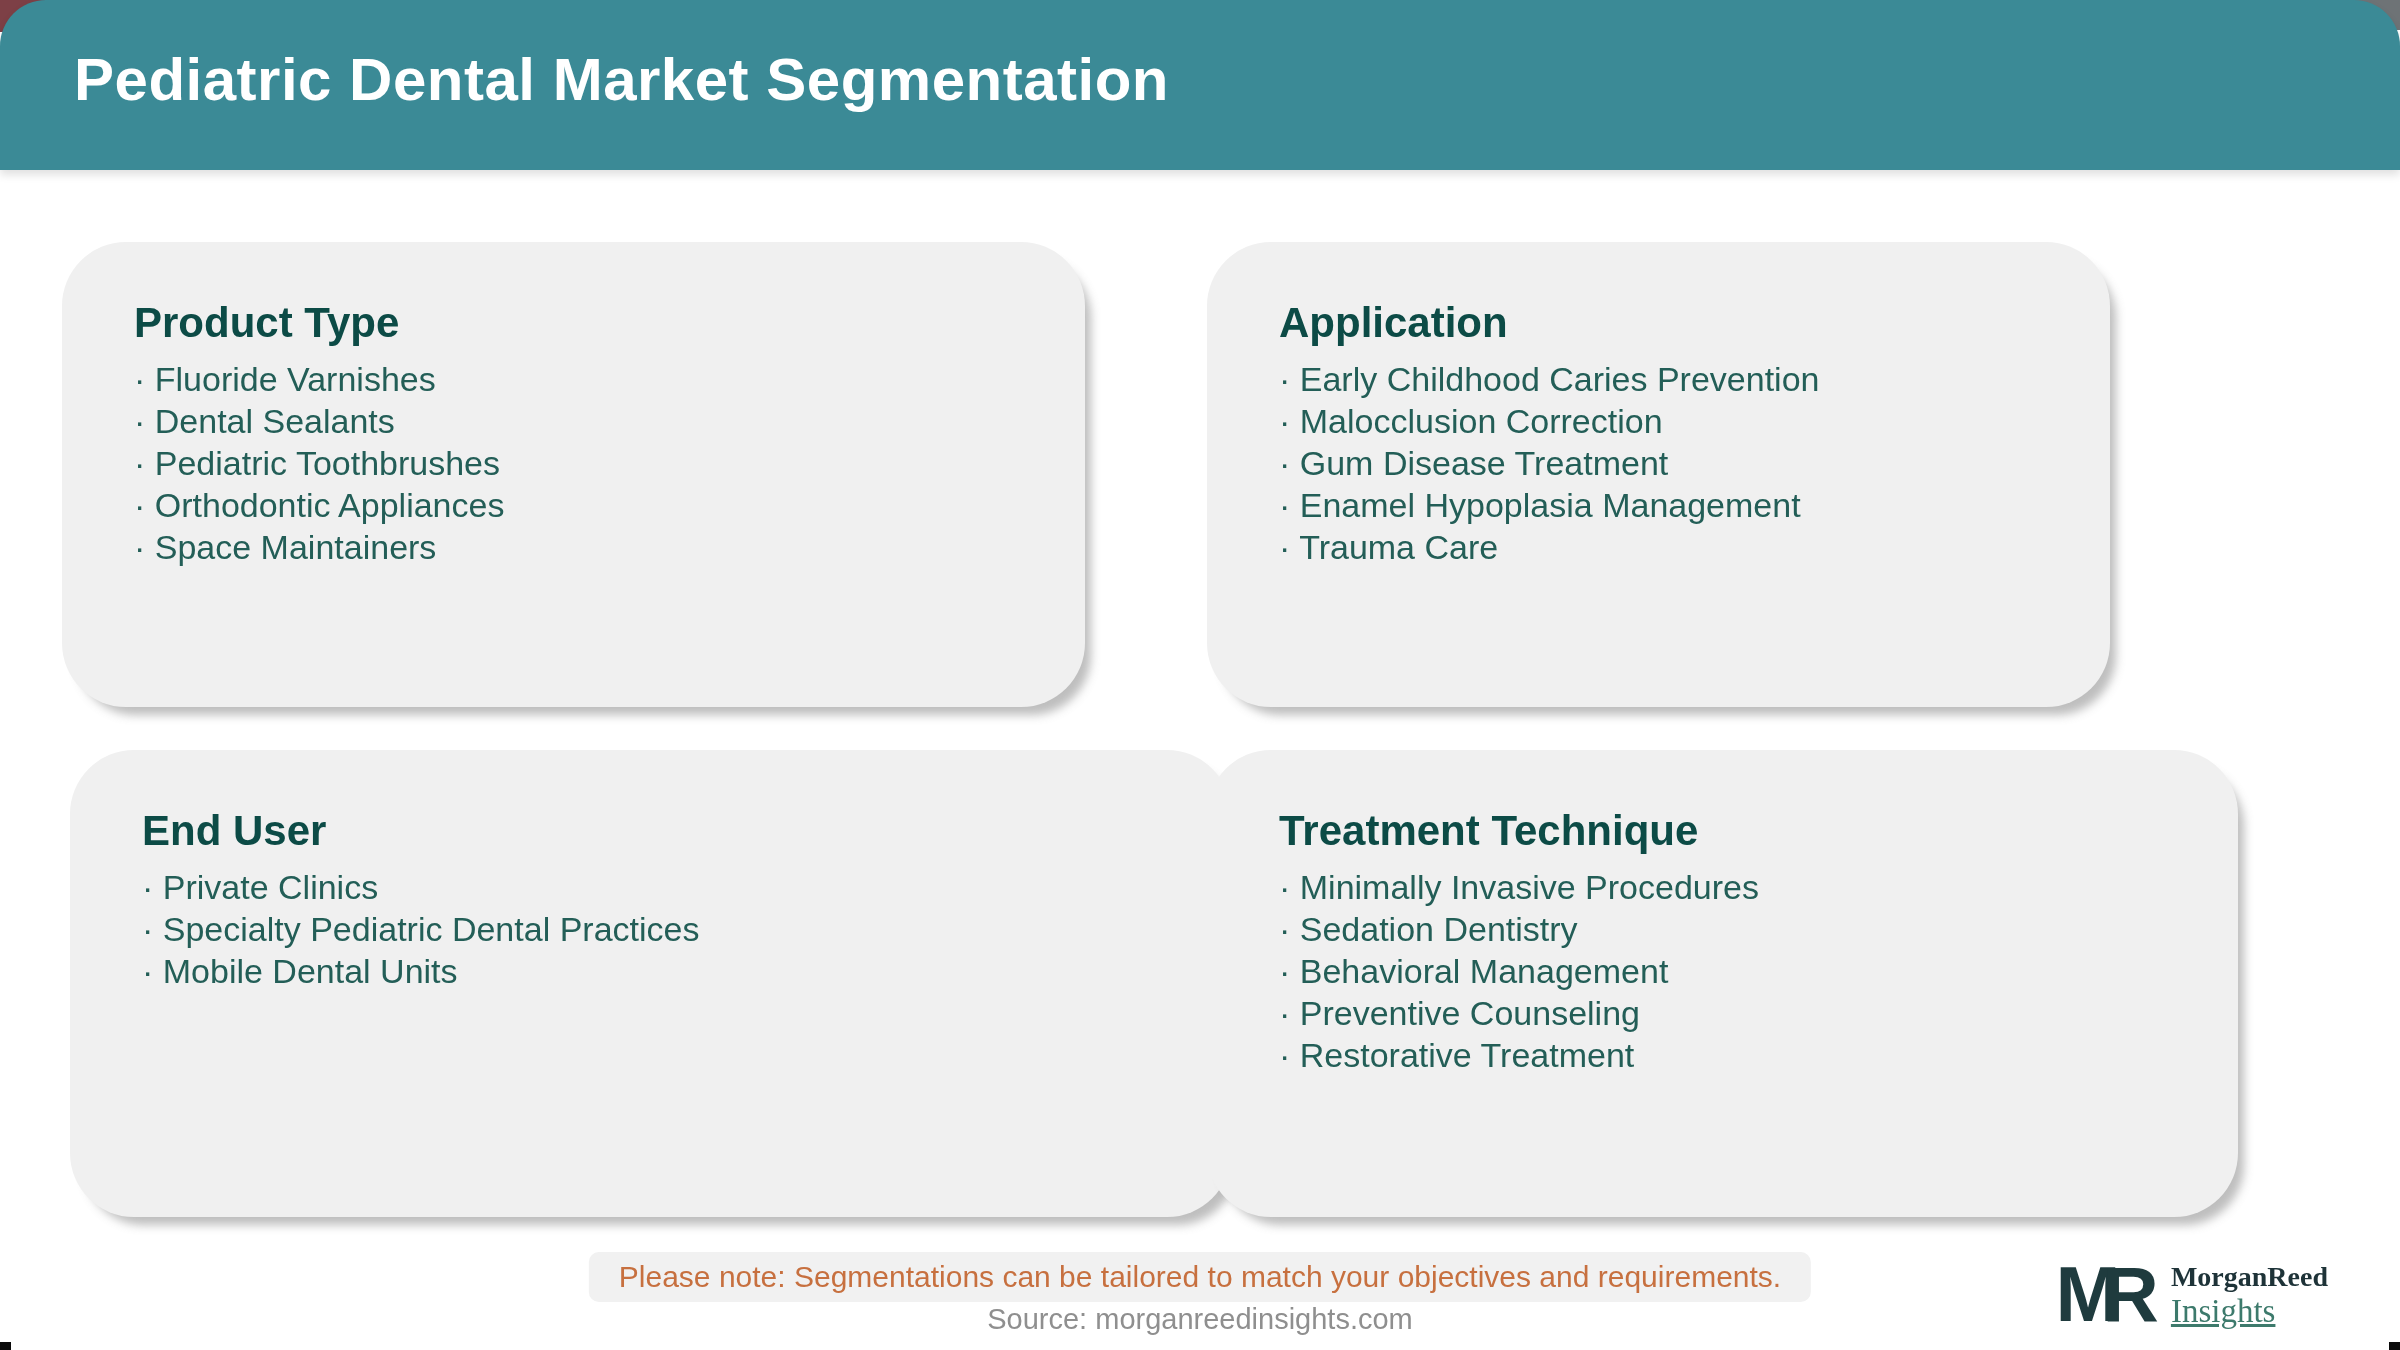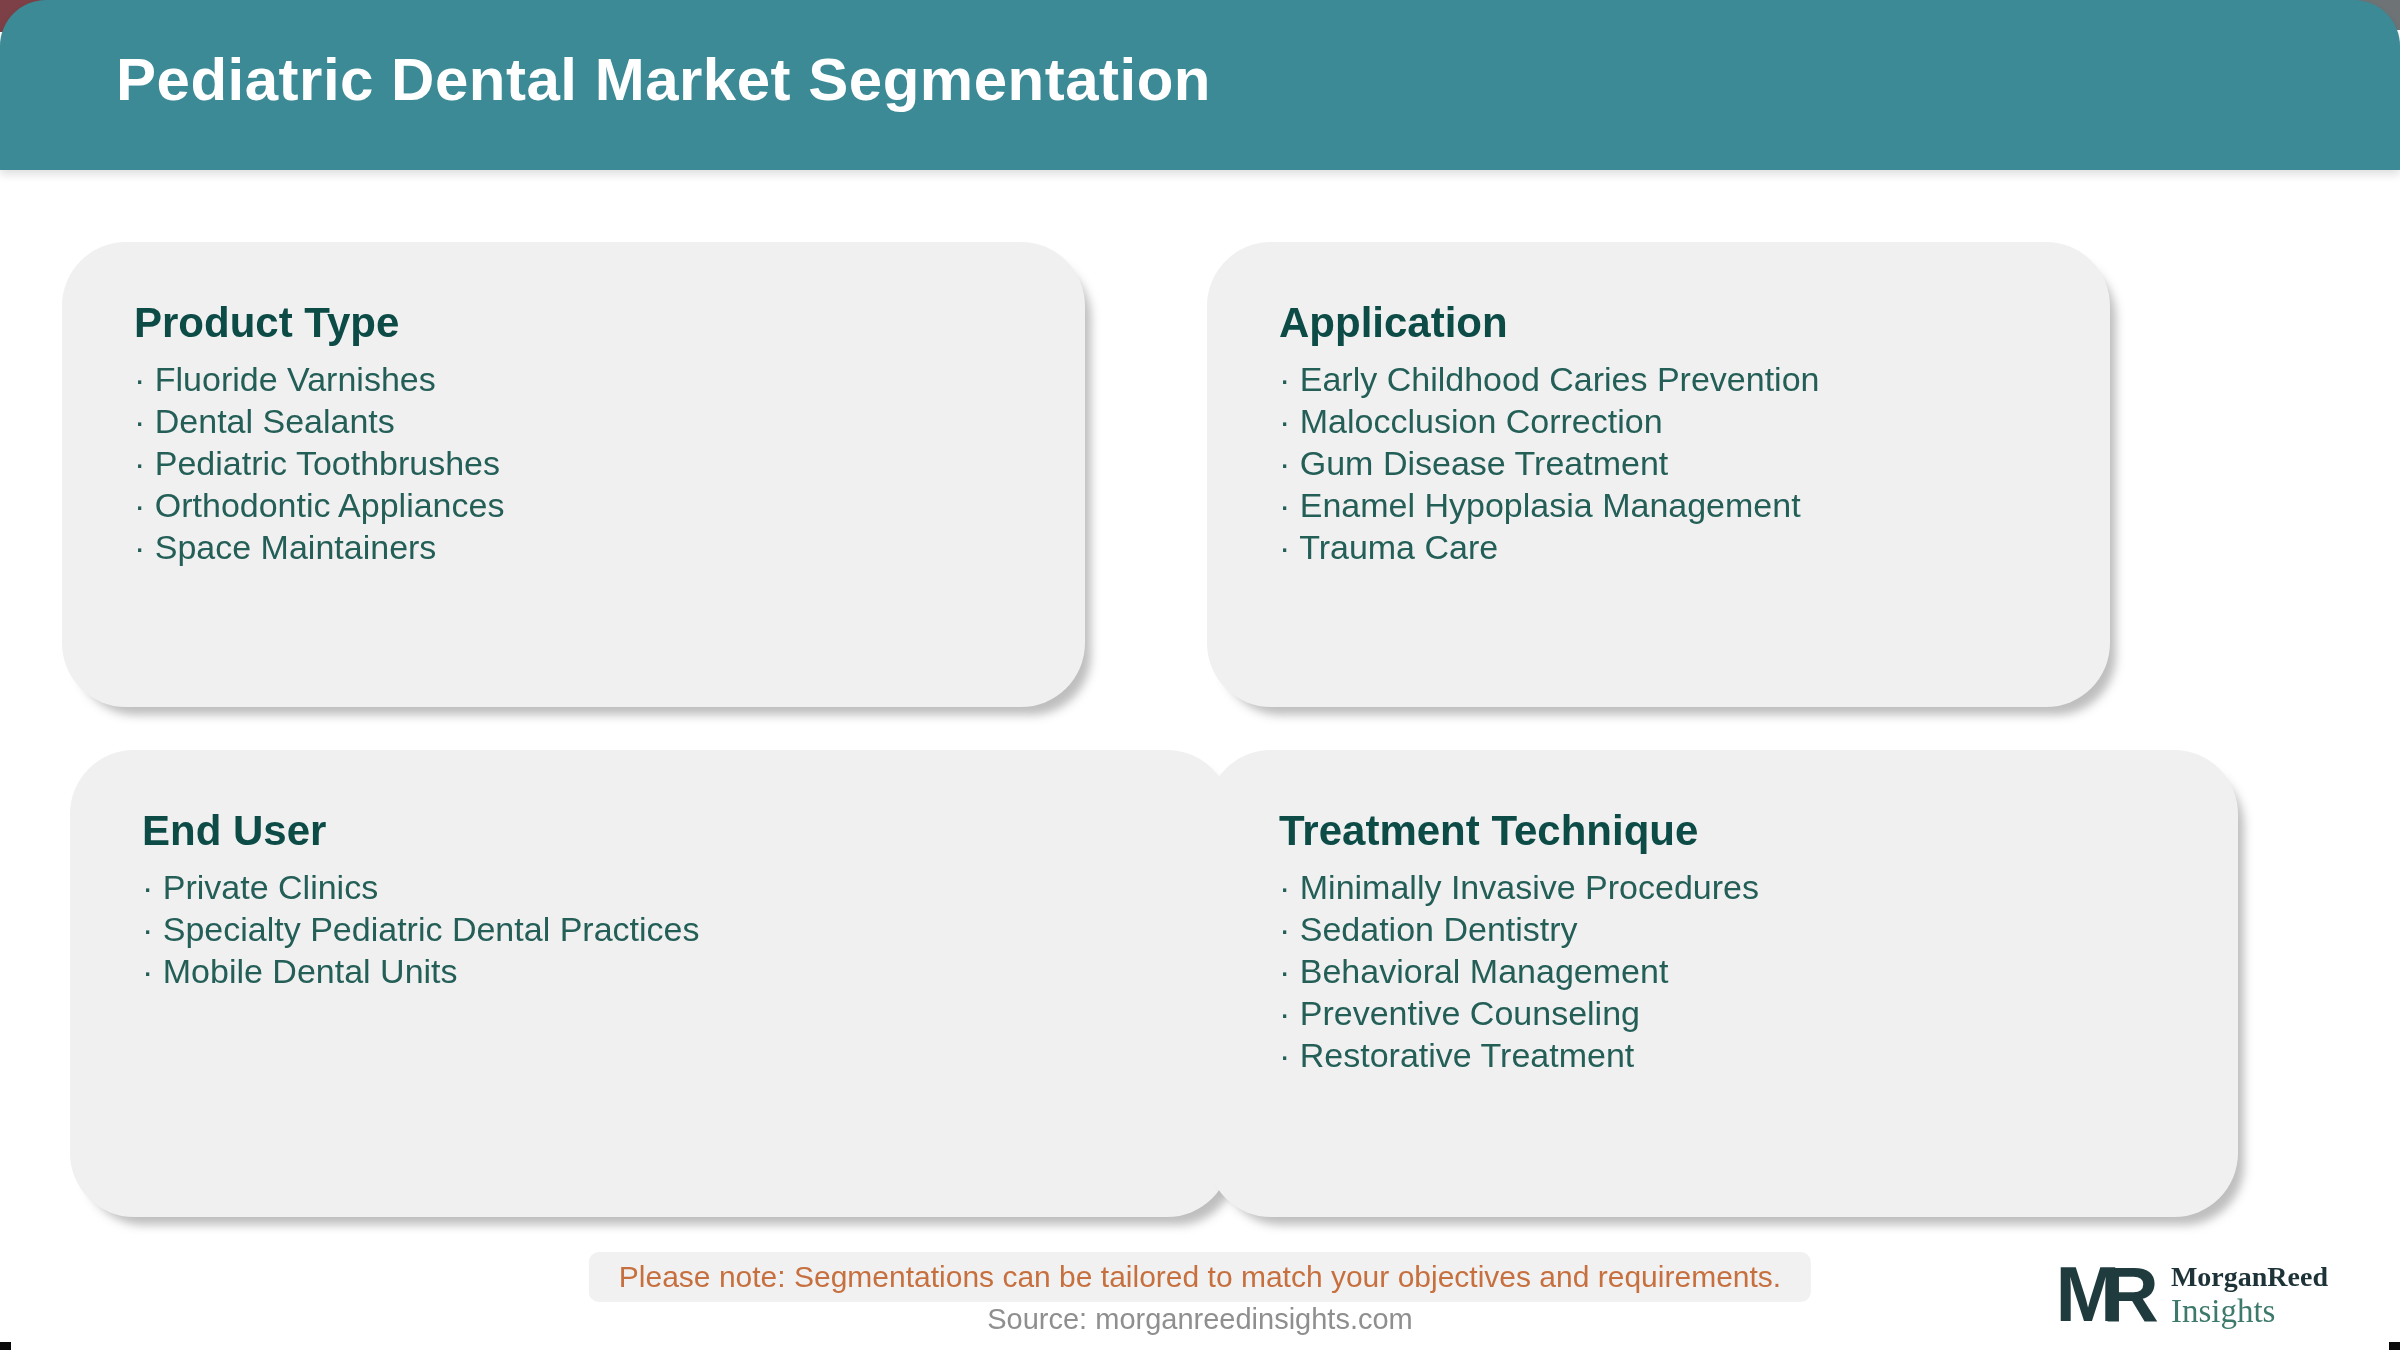--- a/index.html
+++ b/index.html
@@ -20,21 +20,21 @@
   
   .header {
     position: absolute; top: 0; left: 0; width: 2400px; height: 170px;
     background: var(--header_teal, #3B8A96);
     border-radius: 46px 46px 0 0;
     z-index: 2;
     box-shadow: 0 5px 8px rgba(0,0,0,0.12);
     display: flex; align-items: center;
   }
   .title {
-    margin: 0; padding-left: 116px;
+    margin: 0; padding-left: 74px;
     transform: translateY(-6px);
     font-size: 60px; font-weight: 800; letter-spacing: 0.5px;
     color: #ffffff;
   }
 
   
   .card {
     position: absolute;
     background: var(--card_bg, #F0F0F0);
     border-radius: 64px;
@@ -90,20 +90,21 @@
   .mono-r { display: inline-block; margin-left: -18px; }
   .wordmark { font-family: "Liberation Serif", serif; }
   .wm-line1 {
     font-size: 28px; line-height: 34px; font-weight: 700;
     color: var(--logo_wordmark, #1E3338);
     white-space: nowrap;
   }
   .wm-line2 {
     font-size: 33px; line-height: 34px; font-weight: 400;
     color: var(--logo_tagline, #3D7A6C);
+    text-decoration: underline;
   }
 
   
   .mark { position: absolute; background: #0a0a0a; z-index: 3; }
   .mark-bl { left: 0; top: 1342px; width: 11px; height: 8px; }
   .mark-br { left: 2389px; top: 1342px; width: 11px; height: 8px; }
 </style>
 </head>
 <body>
 

